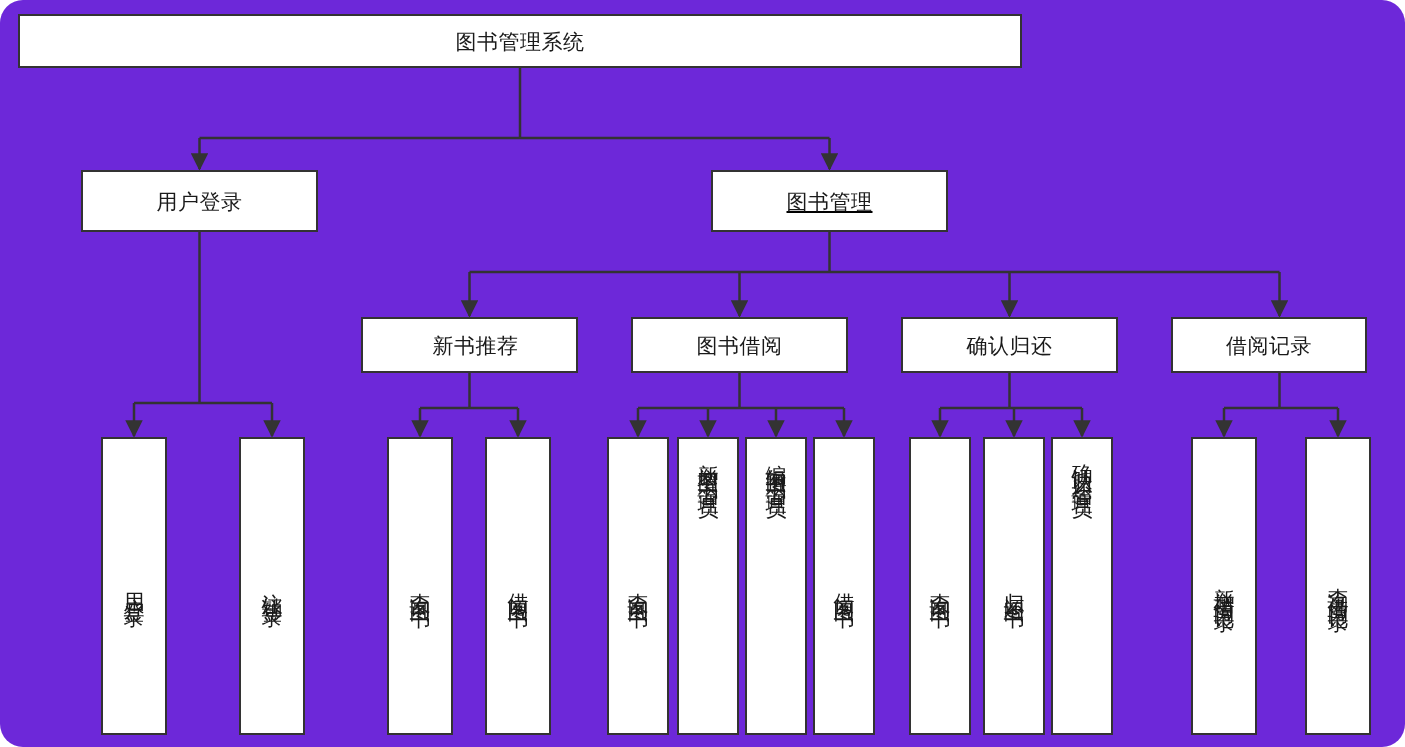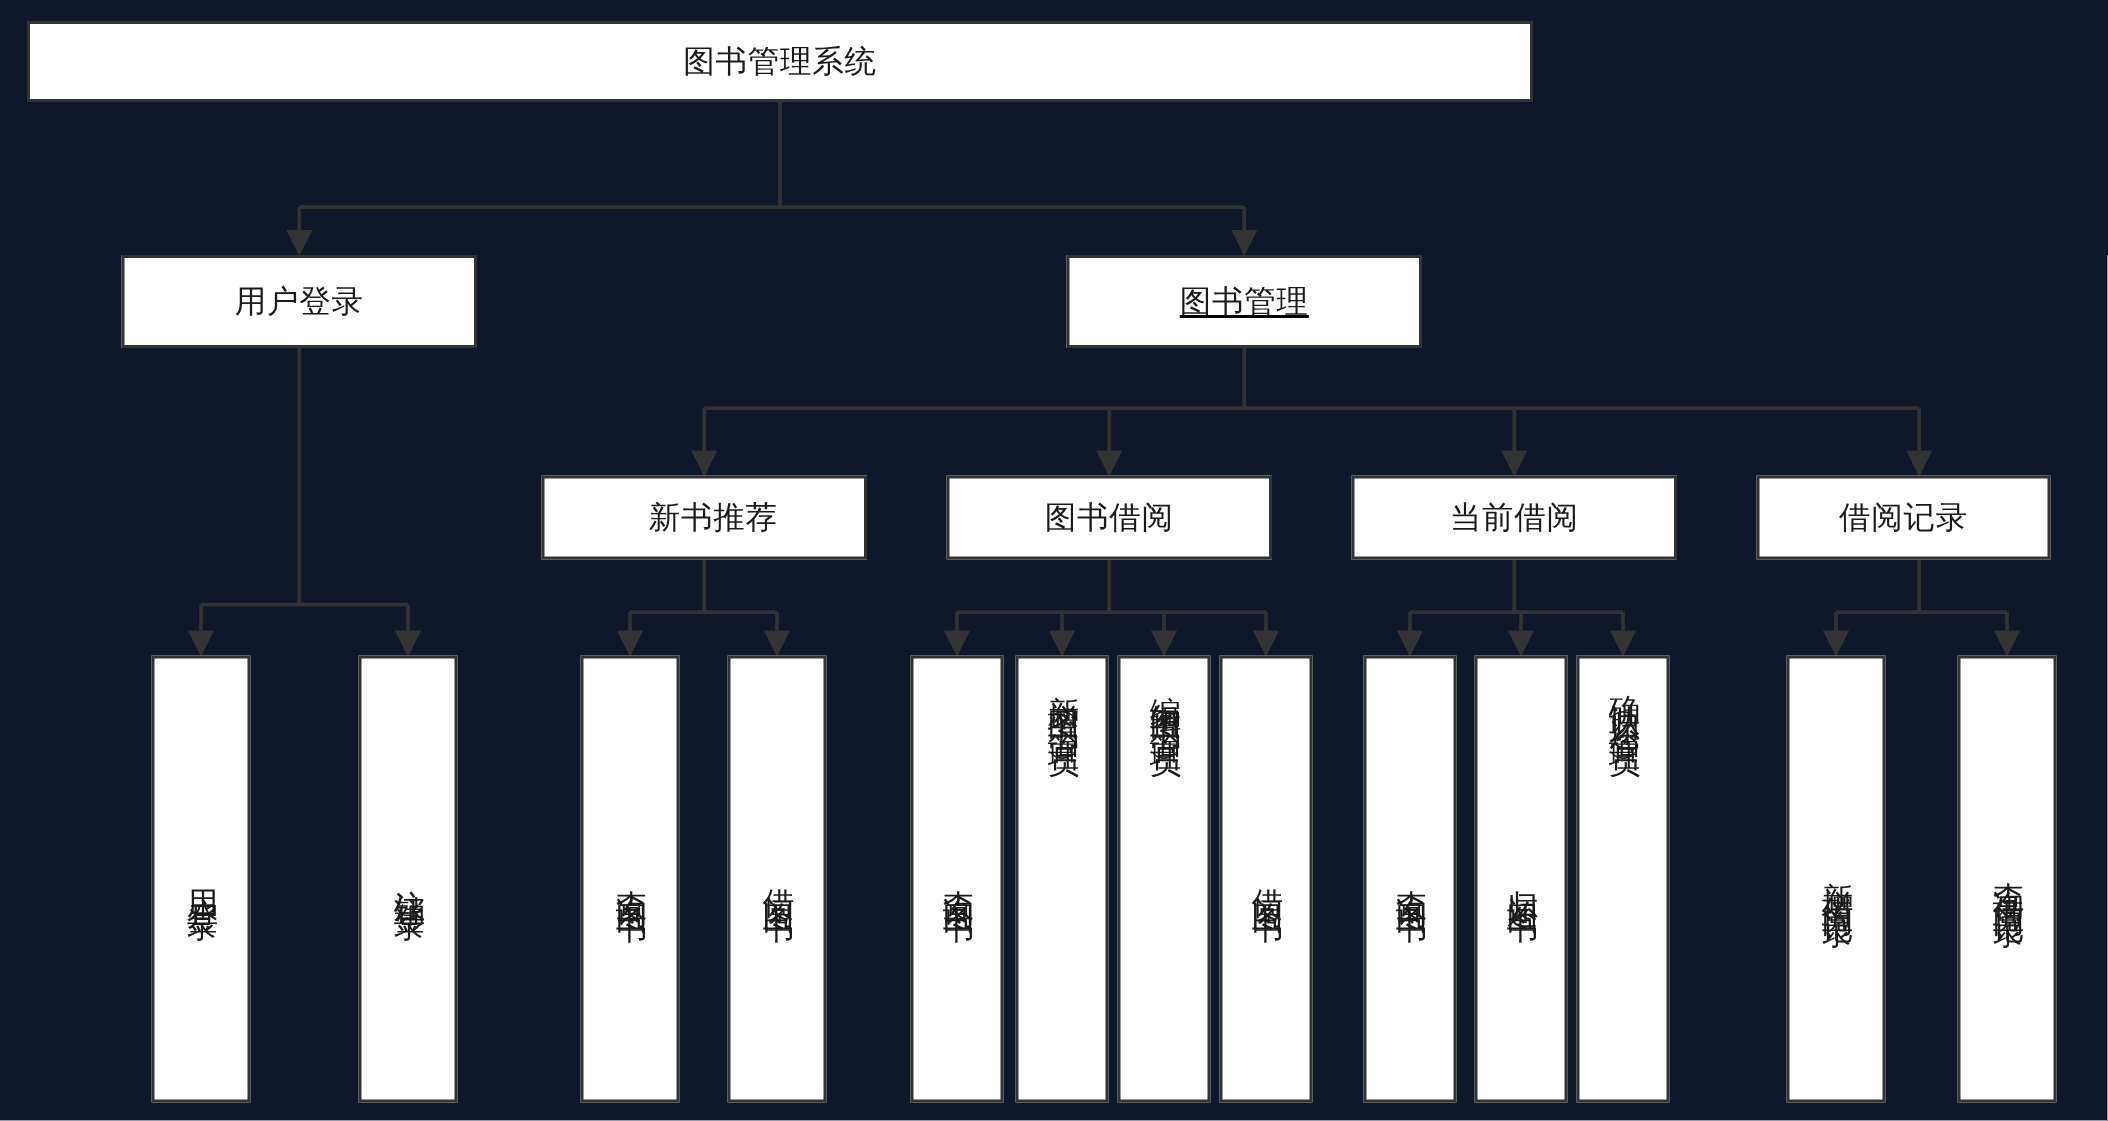--- a/index.html
+++ b/index.html
@@ -4,23 +4,24 @@
 <style>
   html, body {
     margin: 0;
     padding: 0;
     background: #ffffff;
   }
   #stage {
     position: relative;
     width: 1405px;
     height: 747px;
-    background: #0f172a;
+    background: #6d28d9;
     font-family: "Liberation Sans", "DejaVu Sans", sans-serif;
     overflow: hidden;
+    border-radius: 23px;
   }
   #wires {
     position: absolute;
     left: 0;
     top: 0;
     width: 1405px;
     height: 747px;
     pointer-events: none;
   }
   .node {
@@ -124,21 +125,21 @@
       <div class="node h" style="left: 711px; top: 170px; width: 237px; height: 62px; text-decoration: underline;">
         <span class="label">图书管理</span>
       </div>
       <div class="node h" style="left: 361px; top: 317px; width: 217px; height: 56px; padding-left: 12px;">
         <span class="label">新书推荐</span>
       </div>
       <div class="node h" style="left: 631px; top: 317px; width: 217px; height: 56px;">
         <span class="label">图书借阅</span>
       </div>
       <div class="node h" style="left: 901px; top: 317px; width: 217px; height: 56px;">
-        <span class="label">当前借阅</span>
+        <span class="label">确认归还</span>
       </div>
       <div class="node h" style="left: 1171px; top: 317px; width: 196px; height: 56px;">
         <span class="label">借阅记录</span>
       </div>
       <div class="node v mid" style="left: 101px; top: 437px; width: 66px; height: 298px;">
         <span class="label">用户登录</span>
       </div>
       <div class="node v mid" style="left: 239px; top: 437px; width: 66px; height: 298px;">
         <span class="label">注销登录</span>
       </div>

